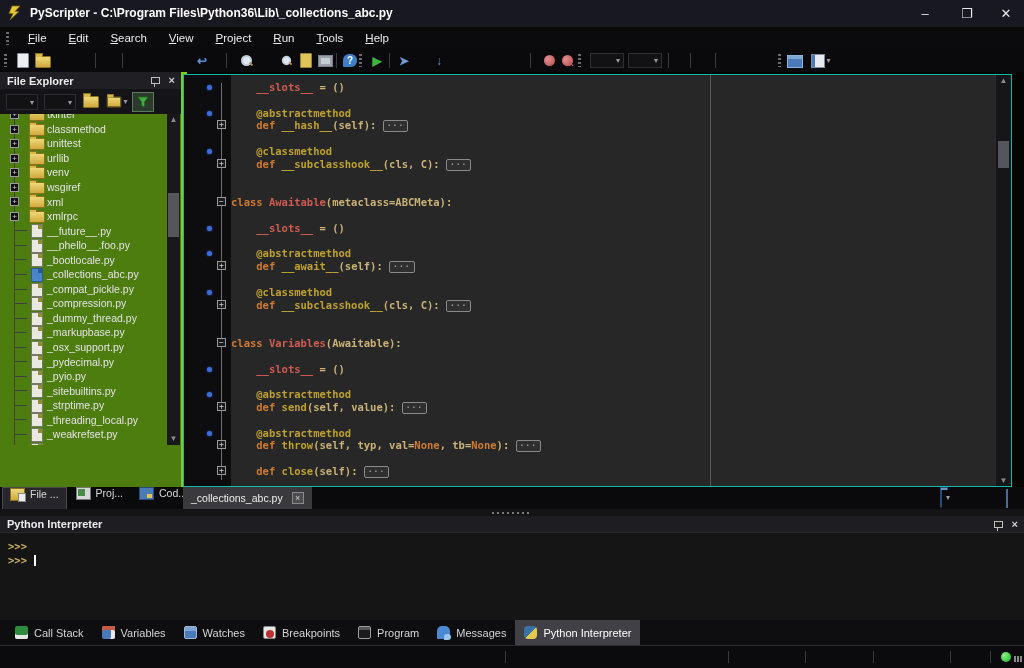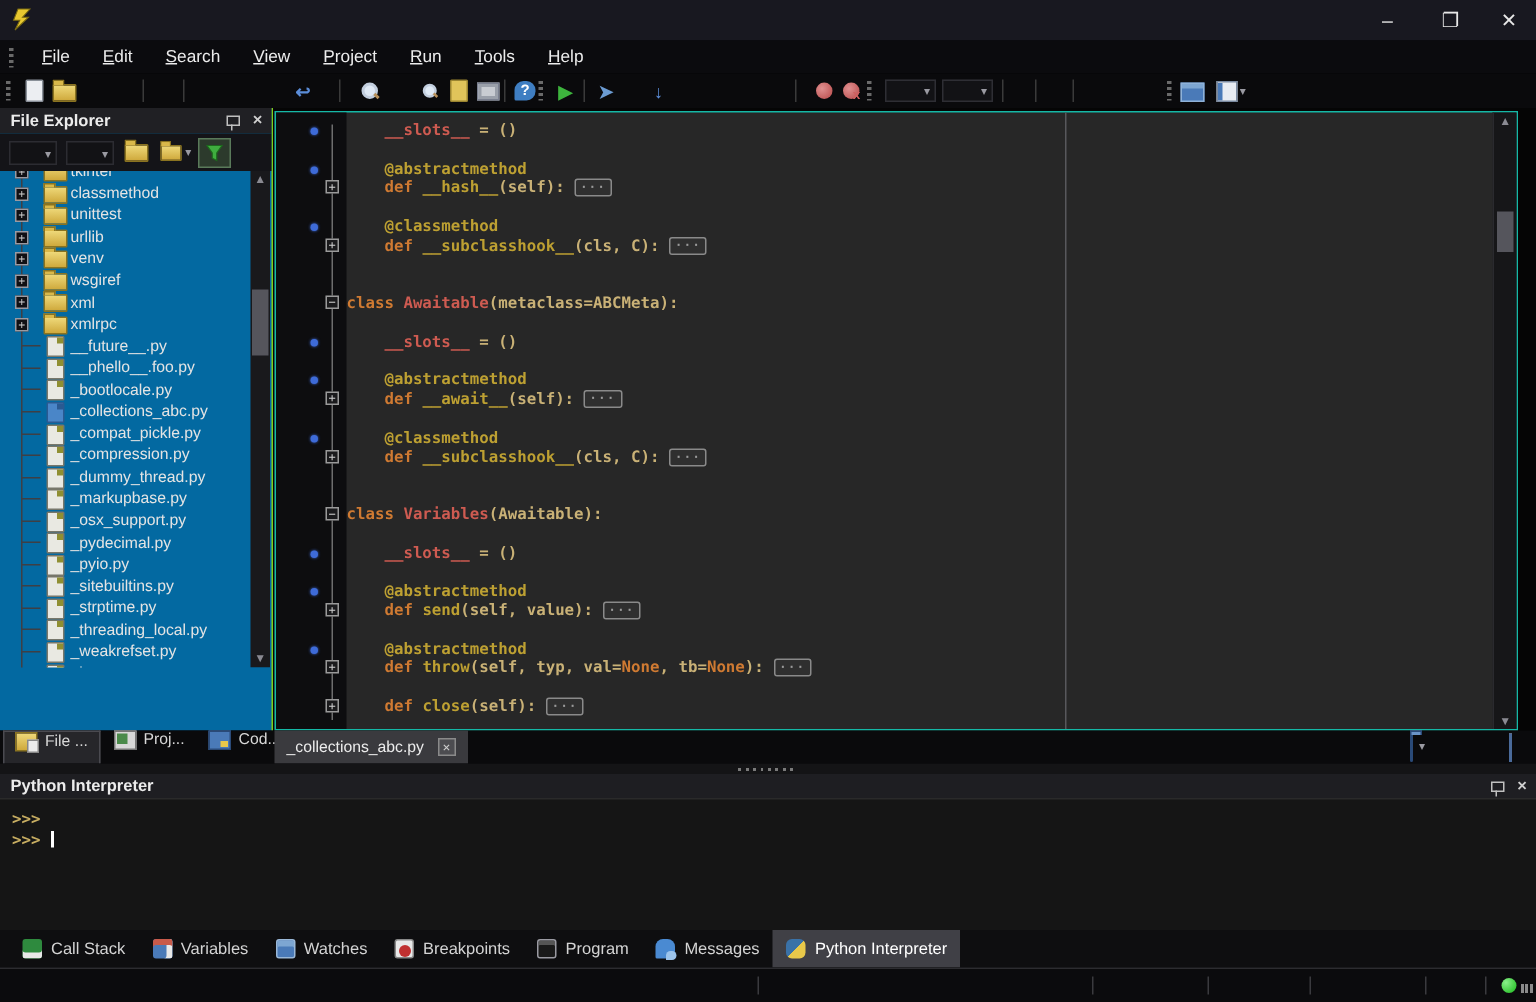--- a/index.html
+++ b/index.html
@@ -38,21 +38,21 @@
   .icon-red{width:11px;height:11px;border-radius:50%;background:radial-gradient(circle at 4px 4px,#e09090,#b84848);}
   .redx{position:absolute;right:-1px;bottom:-2px;color:#d06060;font-size:9px;font-weight:bold;}
   .combo{top:4px;width:34px;height:15px;background:#121215;border:1px solid #2e2e34;color:#9a9aa2;font-size:8px;text-align:right;line-height:14px;padding-right:3px;box-sizing:border-box;}
   .icon-grid{width:14px;height:11px;background:#4a7ab8;border:1px solid #8fb2d8;box-shadow:inset 0 3px 0 #7da6d2;margin-top:2px;}
   .icon-panel{width:12px;height:12px;background:#e8ecf2;border:1px solid #7a8aa0;box-shadow:inset 3px 0 0 #4a7ab8;}
 
   
   #main{left:0;top:72px;width:1024px;height:415px;background:#050505;}
 
   
-  #explorer{left:0;top:0;width:181px;height:415px;background:#0369a1;border-right:1px solid #84cc16;}
+  #explorer{left:0;top:0;width:181px;height:415px;background:#4d7c0f;border-right:6px solid #84cc16;}
   #exp-header{left:0;top:0;width:181px;height:17px;background:#202024;display:flex;align-items:center;}
   .panel-title{color:#ececec;font-size:11px;font-weight:bold;padding-left:7px;flex:1;}
   .pin{width:7px;height:5px;border:1px solid #c0c0c0;position:relative;margin-right:9px;}
   .pin:after{content:"";position:absolute;left:2px;top:5px;width:1px;height:4px;background:#c0c0c0;}
   .hclose{color:#d0d0d0;font-size:11px;font-weight:bold;margin-right:6px;line-height:1;}
   #exp-toolbar{left:0;top:17px;width:181px;height:25px;background:#141418;z-index:3;display:flex;align-items:center;}
   .xcombo{width:32px;height:16px;background:#121215;border:1px solid #2c2c32;color:#9a9aa2;font-size:8px;text-align:right;line-height:15px;padding-right:3px;box-sizing:border-box;margin-left:6px;}
   .xbtn{width:22px;height:20px;display:flex;align-items:center;justify-content:center;margin-left:4px;}
   .xbtn.pressed{background:#2c3a2c;border:1px solid #5a7a5a;box-sizing:border-box;}
   .chev{color:#9a9aa2;font-size:8px;margin-left:1px;}
@@ -146,20 +146,21 @@
   #led{left:1001px;top:6px;width:10px;height:10px;border-radius:50%;background:radial-gradient(circle at 3px 3px,#8af08a,#18b818);}
   #sig{left:1014px;top:10px;width:8px;height:6px;background:repeating-linear-gradient(90deg,#8a8a8a 0 2px,transparent 2px 3px);}
 </style>
 </head>
 <body>
 
 <div class="abs" id="titlebar">
   <svg class="abs" id="title-logo" viewBox="0 0 16 16">
     <polygon points="5,1 13,1 8,6.5 12,6.5 3,15 6.2,8.5 2,8.5" fill="#e8c830" stroke="#7a6a10" stroke-width="0.7"></polygon>
   </svg>
+  <div class="abs" id="title-text">PyScripter - C:\Program Files\Python36\Lib\_collections_abc.py</div>
   <div class="abs winbtn" id="btn-min">–</div>
   <div class="abs winbtn" id="btn-max">❐</div>
   <div class="abs winbtn" id="btn-close">✕</div>
 </div>
 
 <div class="abs" id="menubar">
   <span class="grip"></span>
 <span class="menu-item"><u>F</u>ile</span>
     <span class="menu-item"><u>E</u>dit</span>
     <span class="menu-item"><u>S</u>earch</span>

